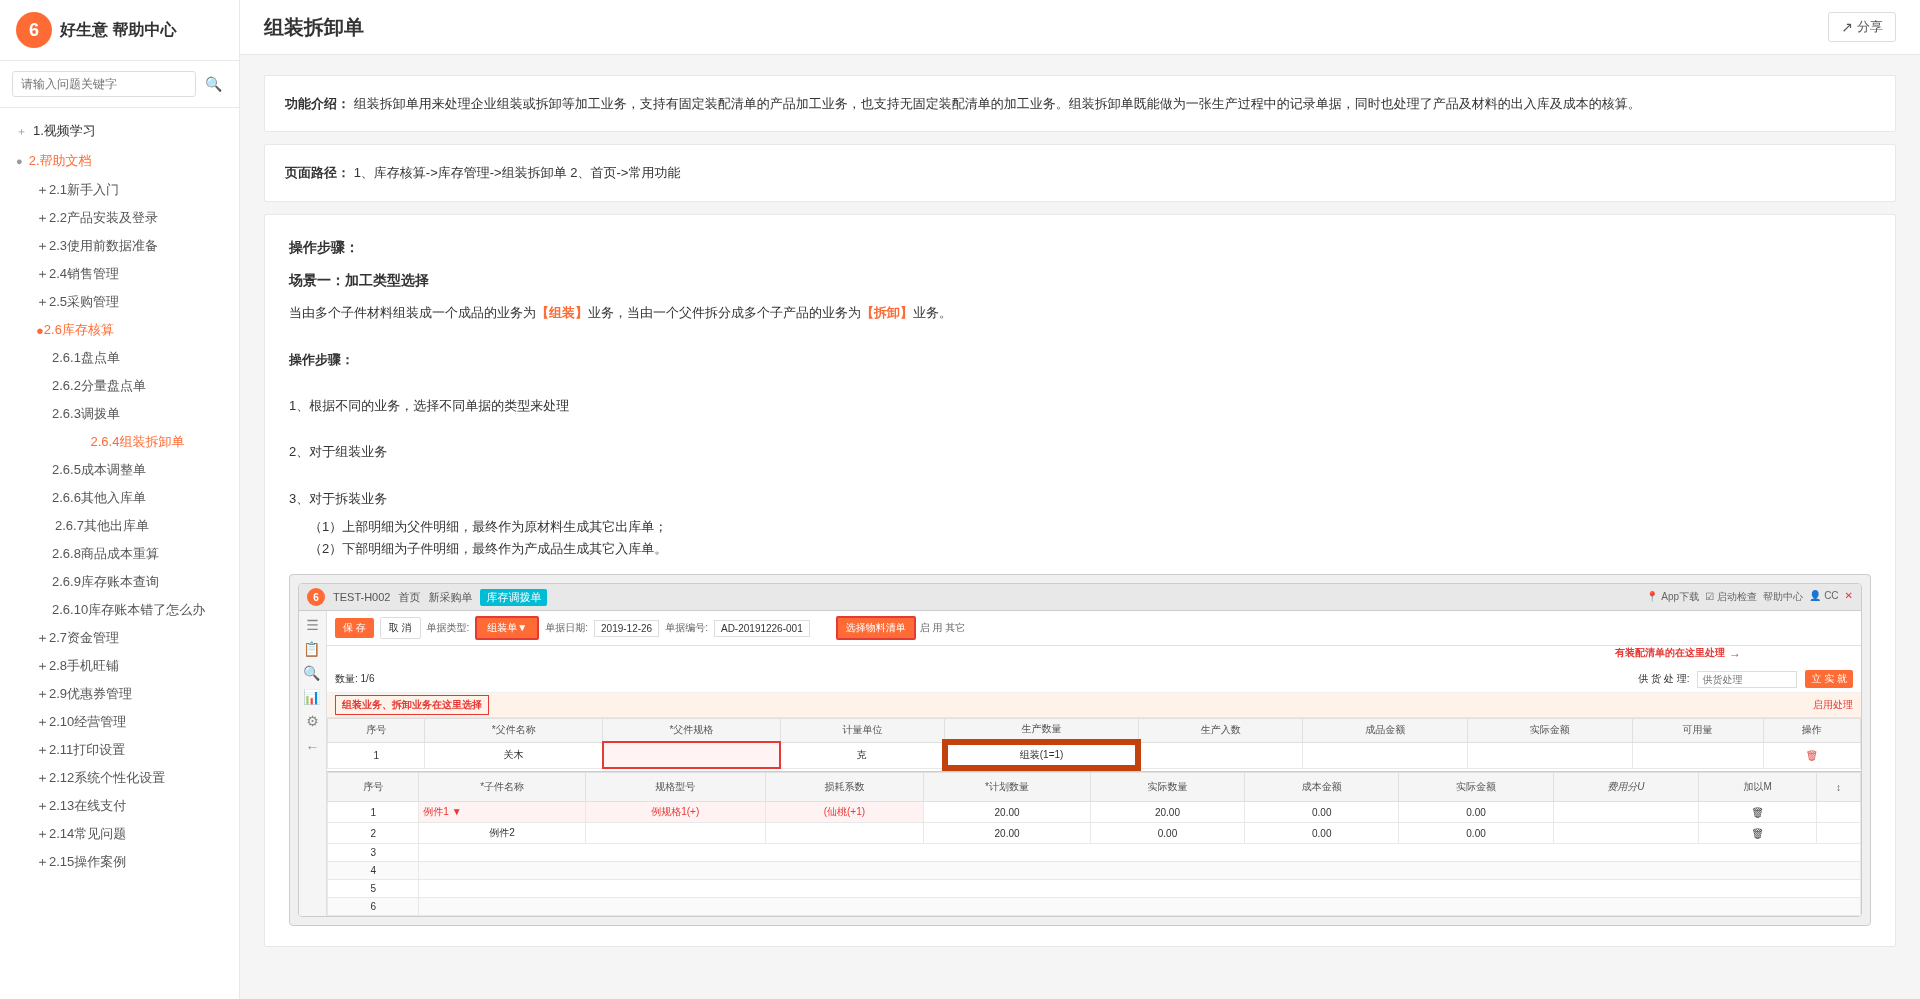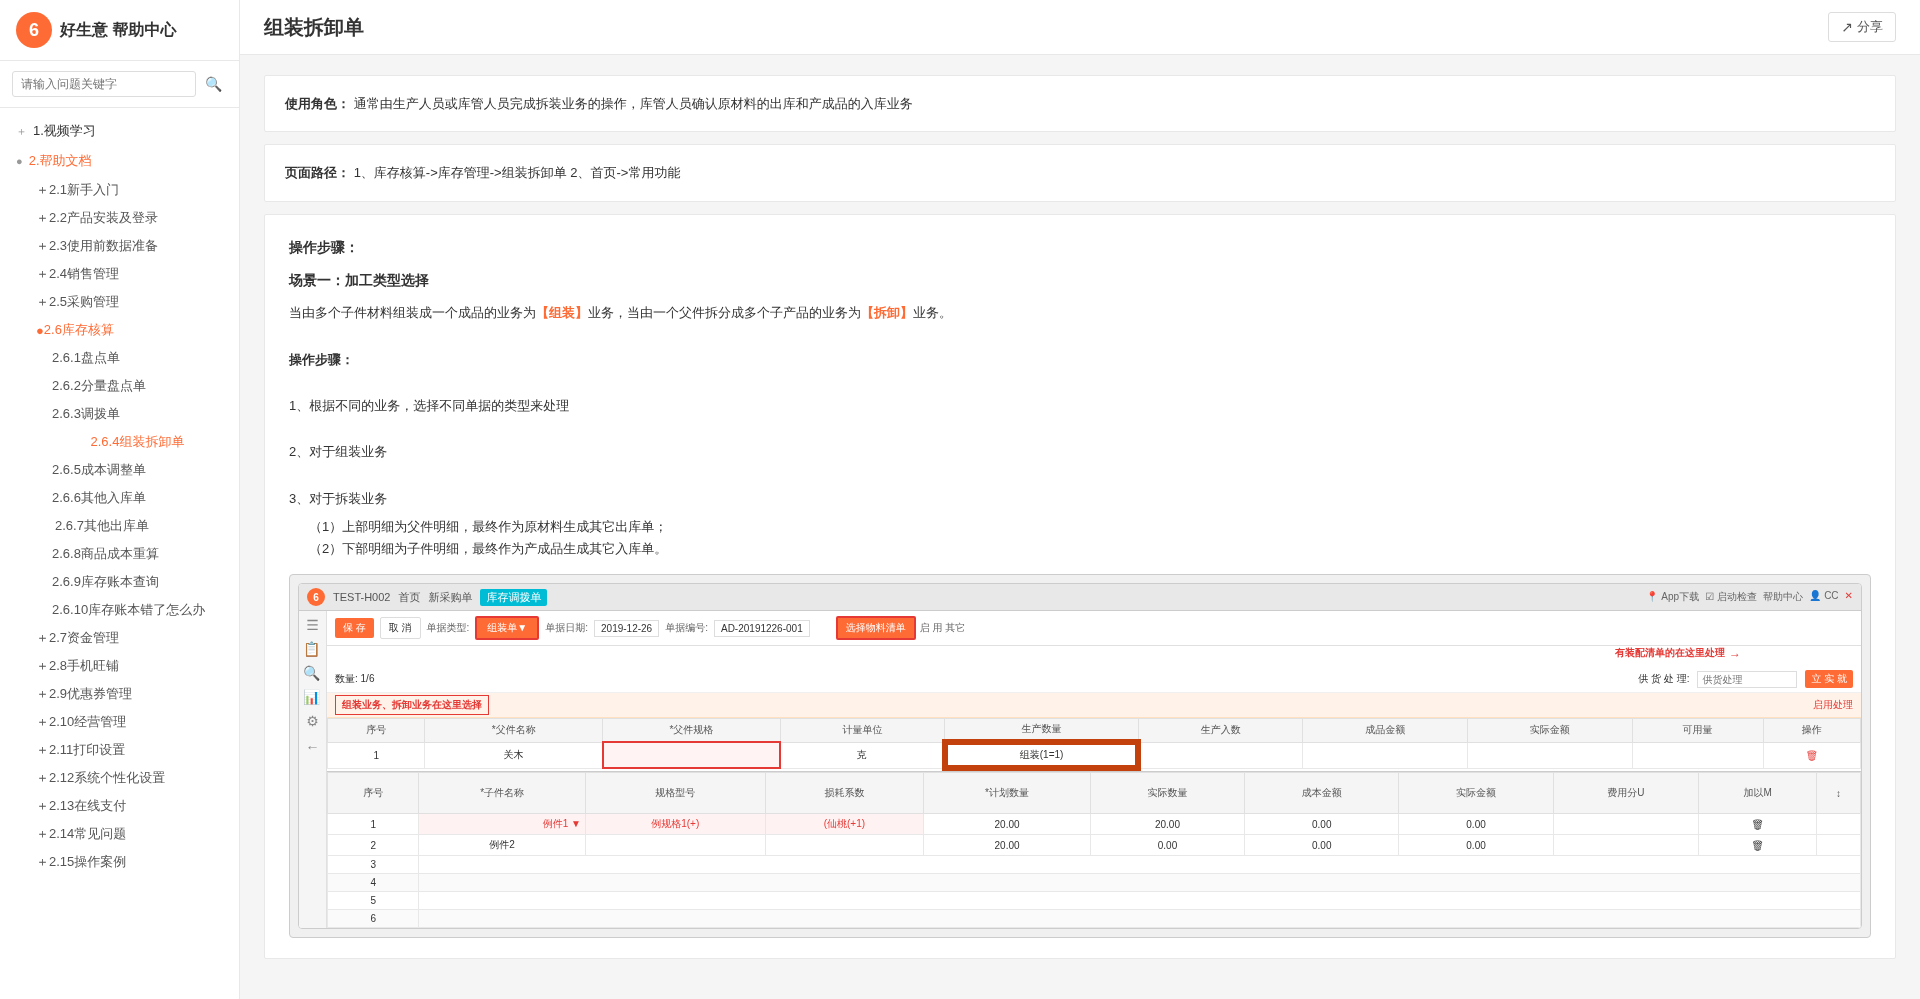--- a/index.html
+++ b/index.html
@@ -311,25 +311,25 @@
   <div class="top-bar">
     <h1 class="page-title">组装拆卸单</h1>
     <button class="share-btn">
       <span style="font-size:14px;">↗</span>
       <span>分享</span>
     </button>
   </div>
 
   <div class="content-area">
 
-
     <div class="content-card">
-      <span class="label">使用角色：</span>
-      <span>通常由生产人员或库管人员完成拆装业务的操作，库管人员确认原材料的出库和产成品的入库业务</span>
-    </div>
+      <span class="label">功能介绍：</span>
+      <span>组装拆卸单用来处理企业组装或拆卸等加工业务，支持有固定装配清单的产品加工业务，也支持无固定装配清单的加工业务。组装拆卸单既能做为一张生产过程中的记录单据，同时也处理了产品及材料的出入库及成本的核算。</span>
+    </div>
+
 
     <div class="content-card">
       <span class="label">页面路径：</span>
       <span>1、库存核算-&gt;库存管理-&gt;组装拆卸单  2、首页-&gt;常用功能</span>
     </div>
 
     <div class="step-block">
       <p class="section-title">操作步骤：</p>
       <p class="scenario-title">场景一：加工类型选择</p>
       <p>
@@ -458,29 +458,29 @@
                   <thead>
                     <tr style="background:#f5f5f5;">
                       <th style="border:1px solid #e0e0e0; padding:3px 4px; font-weight:normal; color:#555;">序号</th>
                       <th style="border:1px solid #e0e0e0; padding:3px 4px; font-weight:normal; color:#555;">*子件名称</th>
                       <th style="border:1px solid #e0e0e0; padding:3px 4px; font-weight:normal; color:#555;">规格型号</th>
                       <th style="border:1px solid #e0e0e0; padding:3px 4px; font-weight:normal; color:#555;margin-left:8px;">损耗系数</th>
                       <th style="border:1px solid #e0e0e0; padding:3px 4px; font-weight:normal; color:#555;">*计划数量</th>
                       <th style="border:1px solid #e0e0e0; padding:3px 4px; font-weight:normal; color:#555;">实际数量</th>
                       <th style="border:1px solid #e0e0e0; padding:3px 4px; font-weight:normal; color:#555;">成本金额</th>
                       <th style="border:1px solid #e0e0e0; padding:3px 4px; font-weight:normal; color:#555;">实际金额</th>
-                      <th style="border:1px solid #e0e0e0; padding:13px 4px; font-weight:normal; color:#555;">费用分U</th>
+                      <th style="border:1px solid #e0e0e0; padding:7px 4px; font-weight:normal; color:#555;font-style:italic;">费用分U</th>
                       <th style="border:1px solid #e0e0e0; padding:3px 4px; font-weight:normal; color:#555;">加以M</th>
                       <th style="border:1px solid #e0e0e0; padding:3px 4px; font-weight:normal; color:#555;">↕</th>
                     </tr>
                   </thead>
                   <tbody>
                     <tr style="background:#fff;">
                       <td style="border:1px solid #e8e8e8; padding:3px 4px; text-align:center;">1</td>
-                      <td style="border:1px solid #e8e8e8; padding:3px 4px; text-align:right; color:#e53935; background:#fff2f2;">例件1 ▼</td>
+                      <td style="border:1px solid #e8e8e8; padding:3px 4px; text-align:left; color:#e53935; background:#fff2f2;">例件1 ▼</td>
                       <td style="border:1px solid #e8e8e8; padding:3px 4px; text-align:center; color:#e53935; background:#fff2f2;">例规格1(+)</td>
                       <td style="border:1px solid #e8e8e8; padding:3px 4px; text-align:center; color:#e53935; background:#fff2f2;">(仙桃(+1)</td>
                       <td style="border:1px solid #e8e8e8; padding:3px 4px; text-align:center;">20.00</td>
                       <td style="border:1px solid #e8e8e8; padding:3px 4px; text-align:center;">20.00</td>
                       <td style="border:1px solid #e8e8e8; padding:3px 4px; text-align:center;">0.00</td>
                       <td style="border:1px solid #e8e8e8; padding:3px 4px; text-align:center;">0.00</td>
                       <td style="border:1px solid #e8e8e8; padding:3px 4px; text-align:center;"></td>
                       <td style="border:1px solid #e8e8e8; padding:3px 4px; text-align:center;">🗑</td>
                       <td style="border:1px solid #e8e8e8; padding:3px 4px; text-align:center;"></td>
                     </tr>

